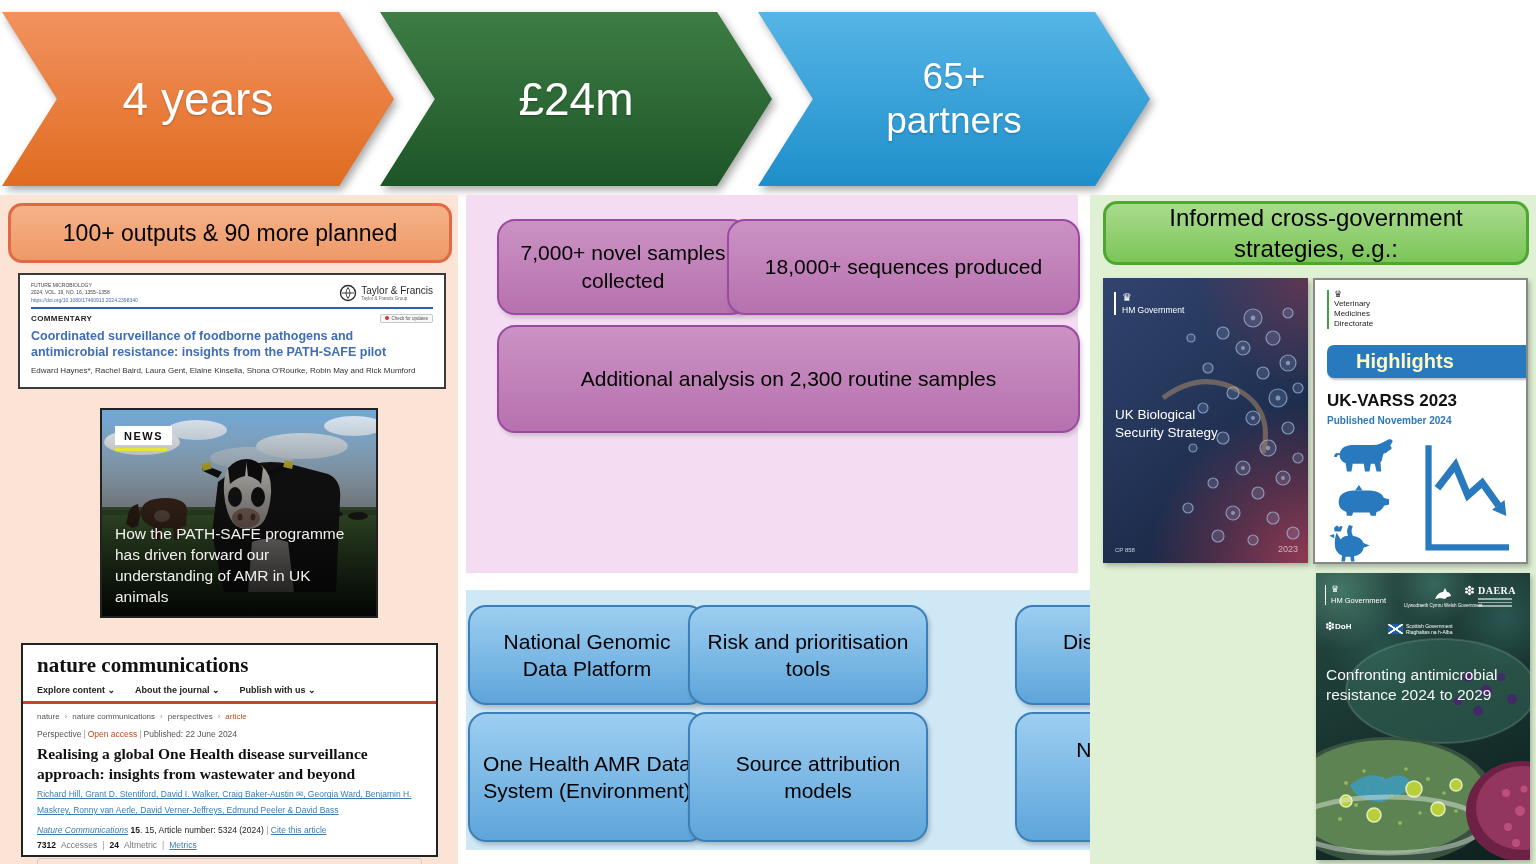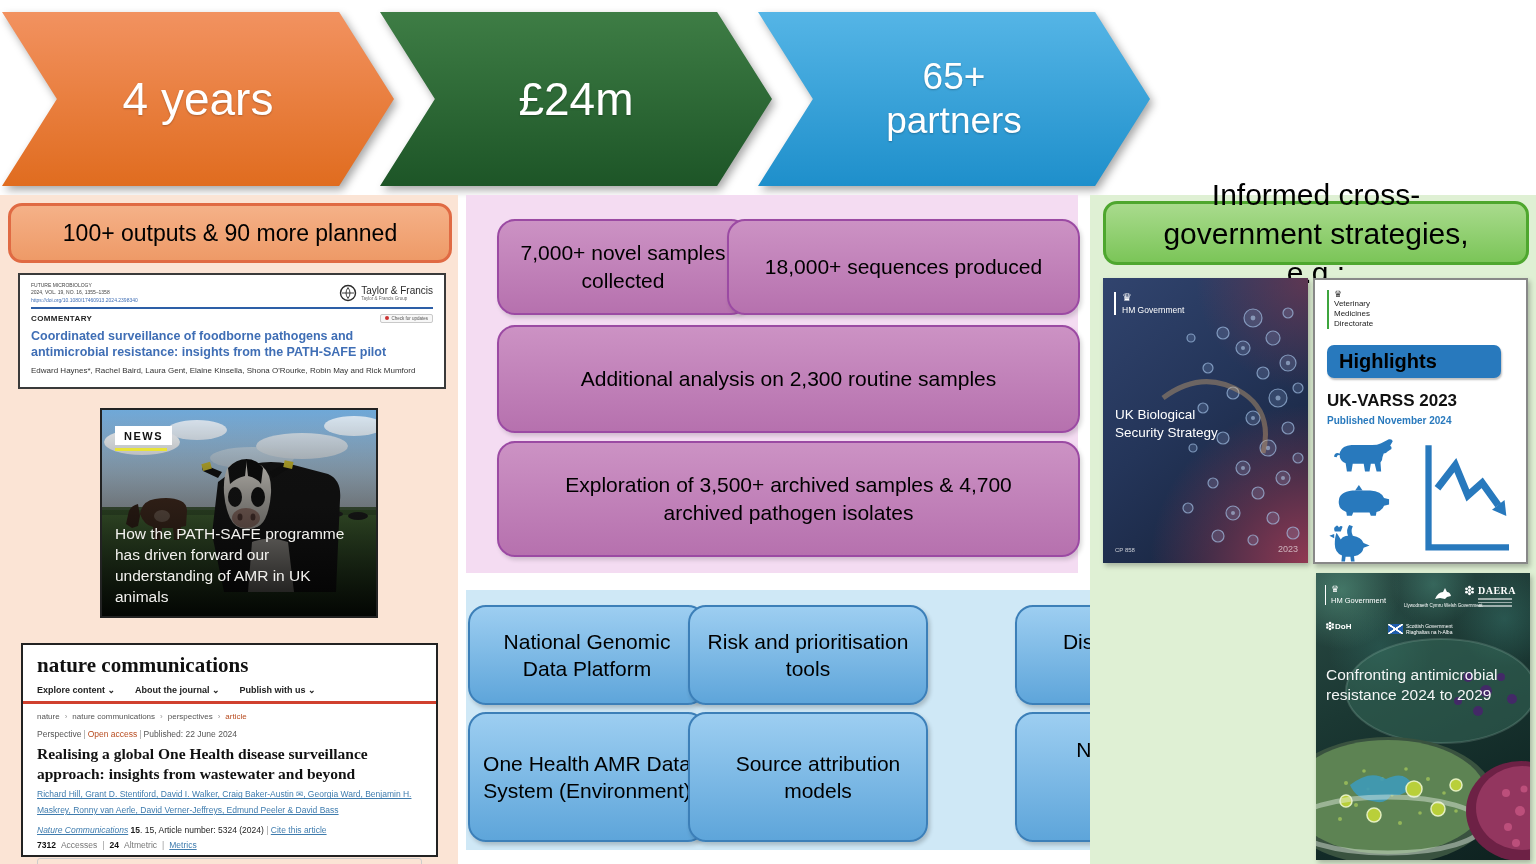--- a/index.html
+++ b/index.html
@@ -21,21 +21,21 @@
   .arrow span{display:inline-block;max-width:200px;}
 
   
   .panel-peach{background:#fbe4d5;}
   .panel-pink {background:#f4dcf2;}
   .panel-blue {background:#cfe8f6;}
   .panel-green{background:#dff0d4;}
 
   .hdr-box{display:flex;align-items:center;justify-content:center;text-align:center;border-radius:14px;}
   .hdr-orange{background:linear-gradient(#f5b188,#ee9a67);border:3px solid #e06a43;font-size:23px;}
-  .hdr-green{background:linear-gradient(#a9db8d,#7bc558);border:3px solid #4ea72e;font-size:30px;line-height:1.3;justify-content:center;}
+  .hdr-green{background:linear-gradient(#a9db8d,#7bc558);border:3px solid #4ea72e;font-size:24px;line-height:1.3;justify-content:center;}
 
   .pink-box{display:flex;align-items:center;justify-content:center;text-align:center;
             background:linear-gradient(#cc92c4,#b671ae);border:2px solid #9b4aa3;border-radius:18px;
             font-size:21px;line-height:1.35;padding:0 16px;box-shadow:2px 3px 4px rgba(0,0,0,.15);}
   .blue-box{display:flex;align-items:center;justify-content:center;text-align:center;
             background:linear-gradient(#9dcef1,#5ea5da);border:2px solid #3c7fb8;border-radius:18px;
             font-size:21px;line-height:1.3;padding:0 10px;box-shadow:2px 3px 4px rgba(0,0,0,.2);}
 
   
   .tf-card{background:#fff;border:2px solid #3a3a3a;padding:7px 11px;box-sizing:border-box;}
@@ -92,22 +92,22 @@
   .bio-gov .txt{font-size:8.5px;margin-top:2px;}
   .bio-title{position:absolute;left:12px;top:128px;color:#fff;font-size:13.5px;line-height:1.3;width:130px;}
   .bio-ref{position:absolute;left:12px;bottom:10px;color:rgba(255,255,255,.75);font-size:6px;}
   .bio-year{position:absolute;right:10px;bottom:9px;color:rgba(255,255,255,.6);font-size:9px;}
 
   
   .varss-cover{background:#fff;border:2px solid #888;padding:10px 12px;}
   .varss-org{border-left:2px solid #3da53d;padding-left:5px;color:#222;}
   .varss-org .crest{font-size:9px;line-height:1;color:#333;}
   .varss-org .line{font-size:8px;line-height:1.25;}
-  .varss-banner{margin-top:16px;background:#2879bd;color:#000000;font-weight:bold;font-size:20px;
-                border-radius:7px;padding:5px 12px;width:150px;box-shadow:1px 2px 2px rgba(0,0,0,.25);}
+  .varss-banner{margin-top:16px;background:#2879bd;color:#fef9c3;font-weight:bold;font-size:20px;
+                border-radius:7px;padding:5px 29px;width:150px;box-shadow:1px 2px 2px rgba(0,0,0,.25);}
   .varss-title{font-weight:bold;font-size:17px;color:#111;margin-top:13px;}
   .varss-pub{font-weight:bold;font-size:10px;color:#2879bd;margin-top:4px;}
   .varss-bottom{display:flex;margin-top:12px;align-items:flex-start;}
   .varss-animals{display:flex;flex-direction:column;gap:5px;width:84px;}
   .varss-chart{margin-left:6px;}
 
   
   .amr-cover{background:
       radial-gradient(circle at 12% 6%, rgba(110,190,160,.4) 0, transparent 18%),
       radial-gradient(circle at 55% 4%, rgba(90,170,150,.35) 0, transparent 14%),
@@ -288,23 +288,20 @@
 
   <div class="abs panel-pink" style="left:466px;top:195px;width:612px;height:378px;">
     <div class="abs pink-box" style="left:31px;top:24px;width:216px;height:92px;">
       <span>7,000+ novel samples collected</span>
     </div>
     <div class="abs pink-box" style="left:261px;top:24px;width:317px;height:92px;">
       <span>18,000+ sequences produced</span>
     </div>
     <div class="abs pink-box" style="left:31px;top:130px;width:547px;height:104px;">
       <span style="max-width:460px;">Additional analysis on 2,300 routine samples</span>
-    </div>
-    <div class="abs pink-box" style="left:31px;top:246px;width:547px;height:112px;">
-      <span style="max-width:480px;">Exploration of 3,500+ archived samples &amp; 4,700 archived pathogen isolates</span>
     </div>
   </div>
 
   <div class="abs panel-blue" style="left:466px;top:590px;width:829px;height:260px;">
     <div class="abs blue-box" style="left:2px;top:15px;width:214px;height:96px;">
       <span>National Genomic Data Platform</span>
     </div>
     <div class="abs blue-box" style="left:222px;top:15px;width:216px;height:96px;">
       <span>Risk and prioritisation tools</span>
     </div>

